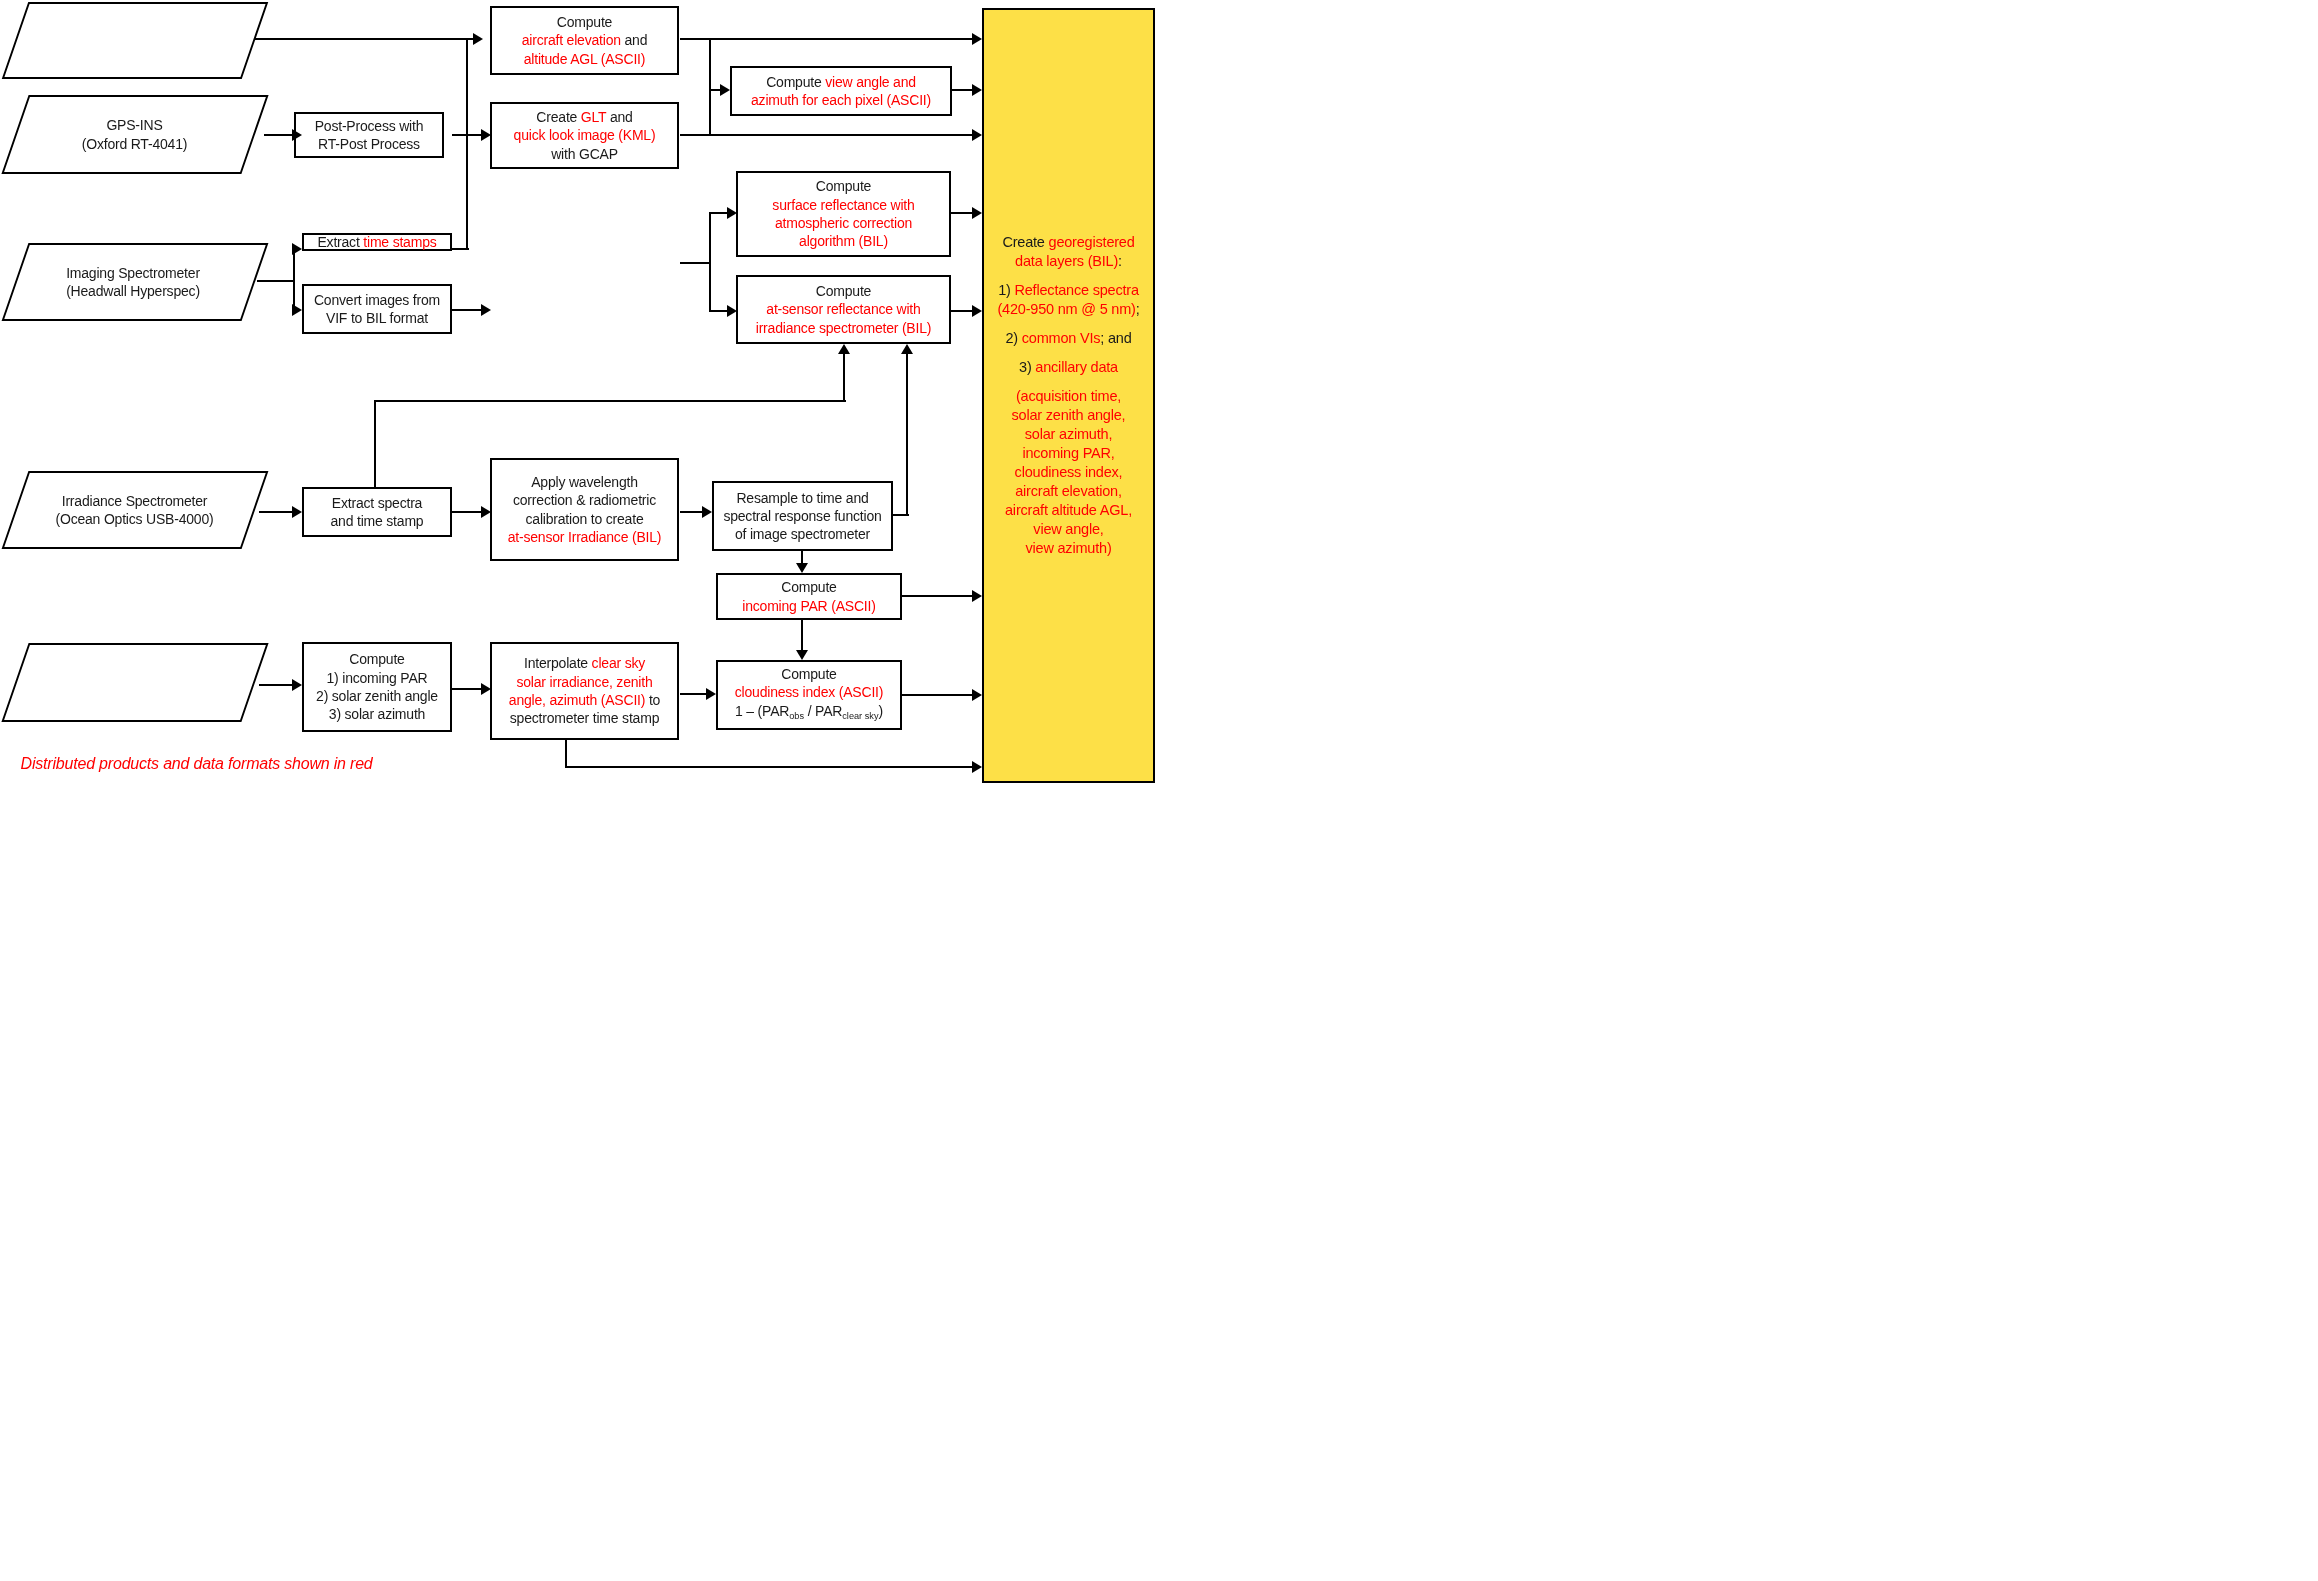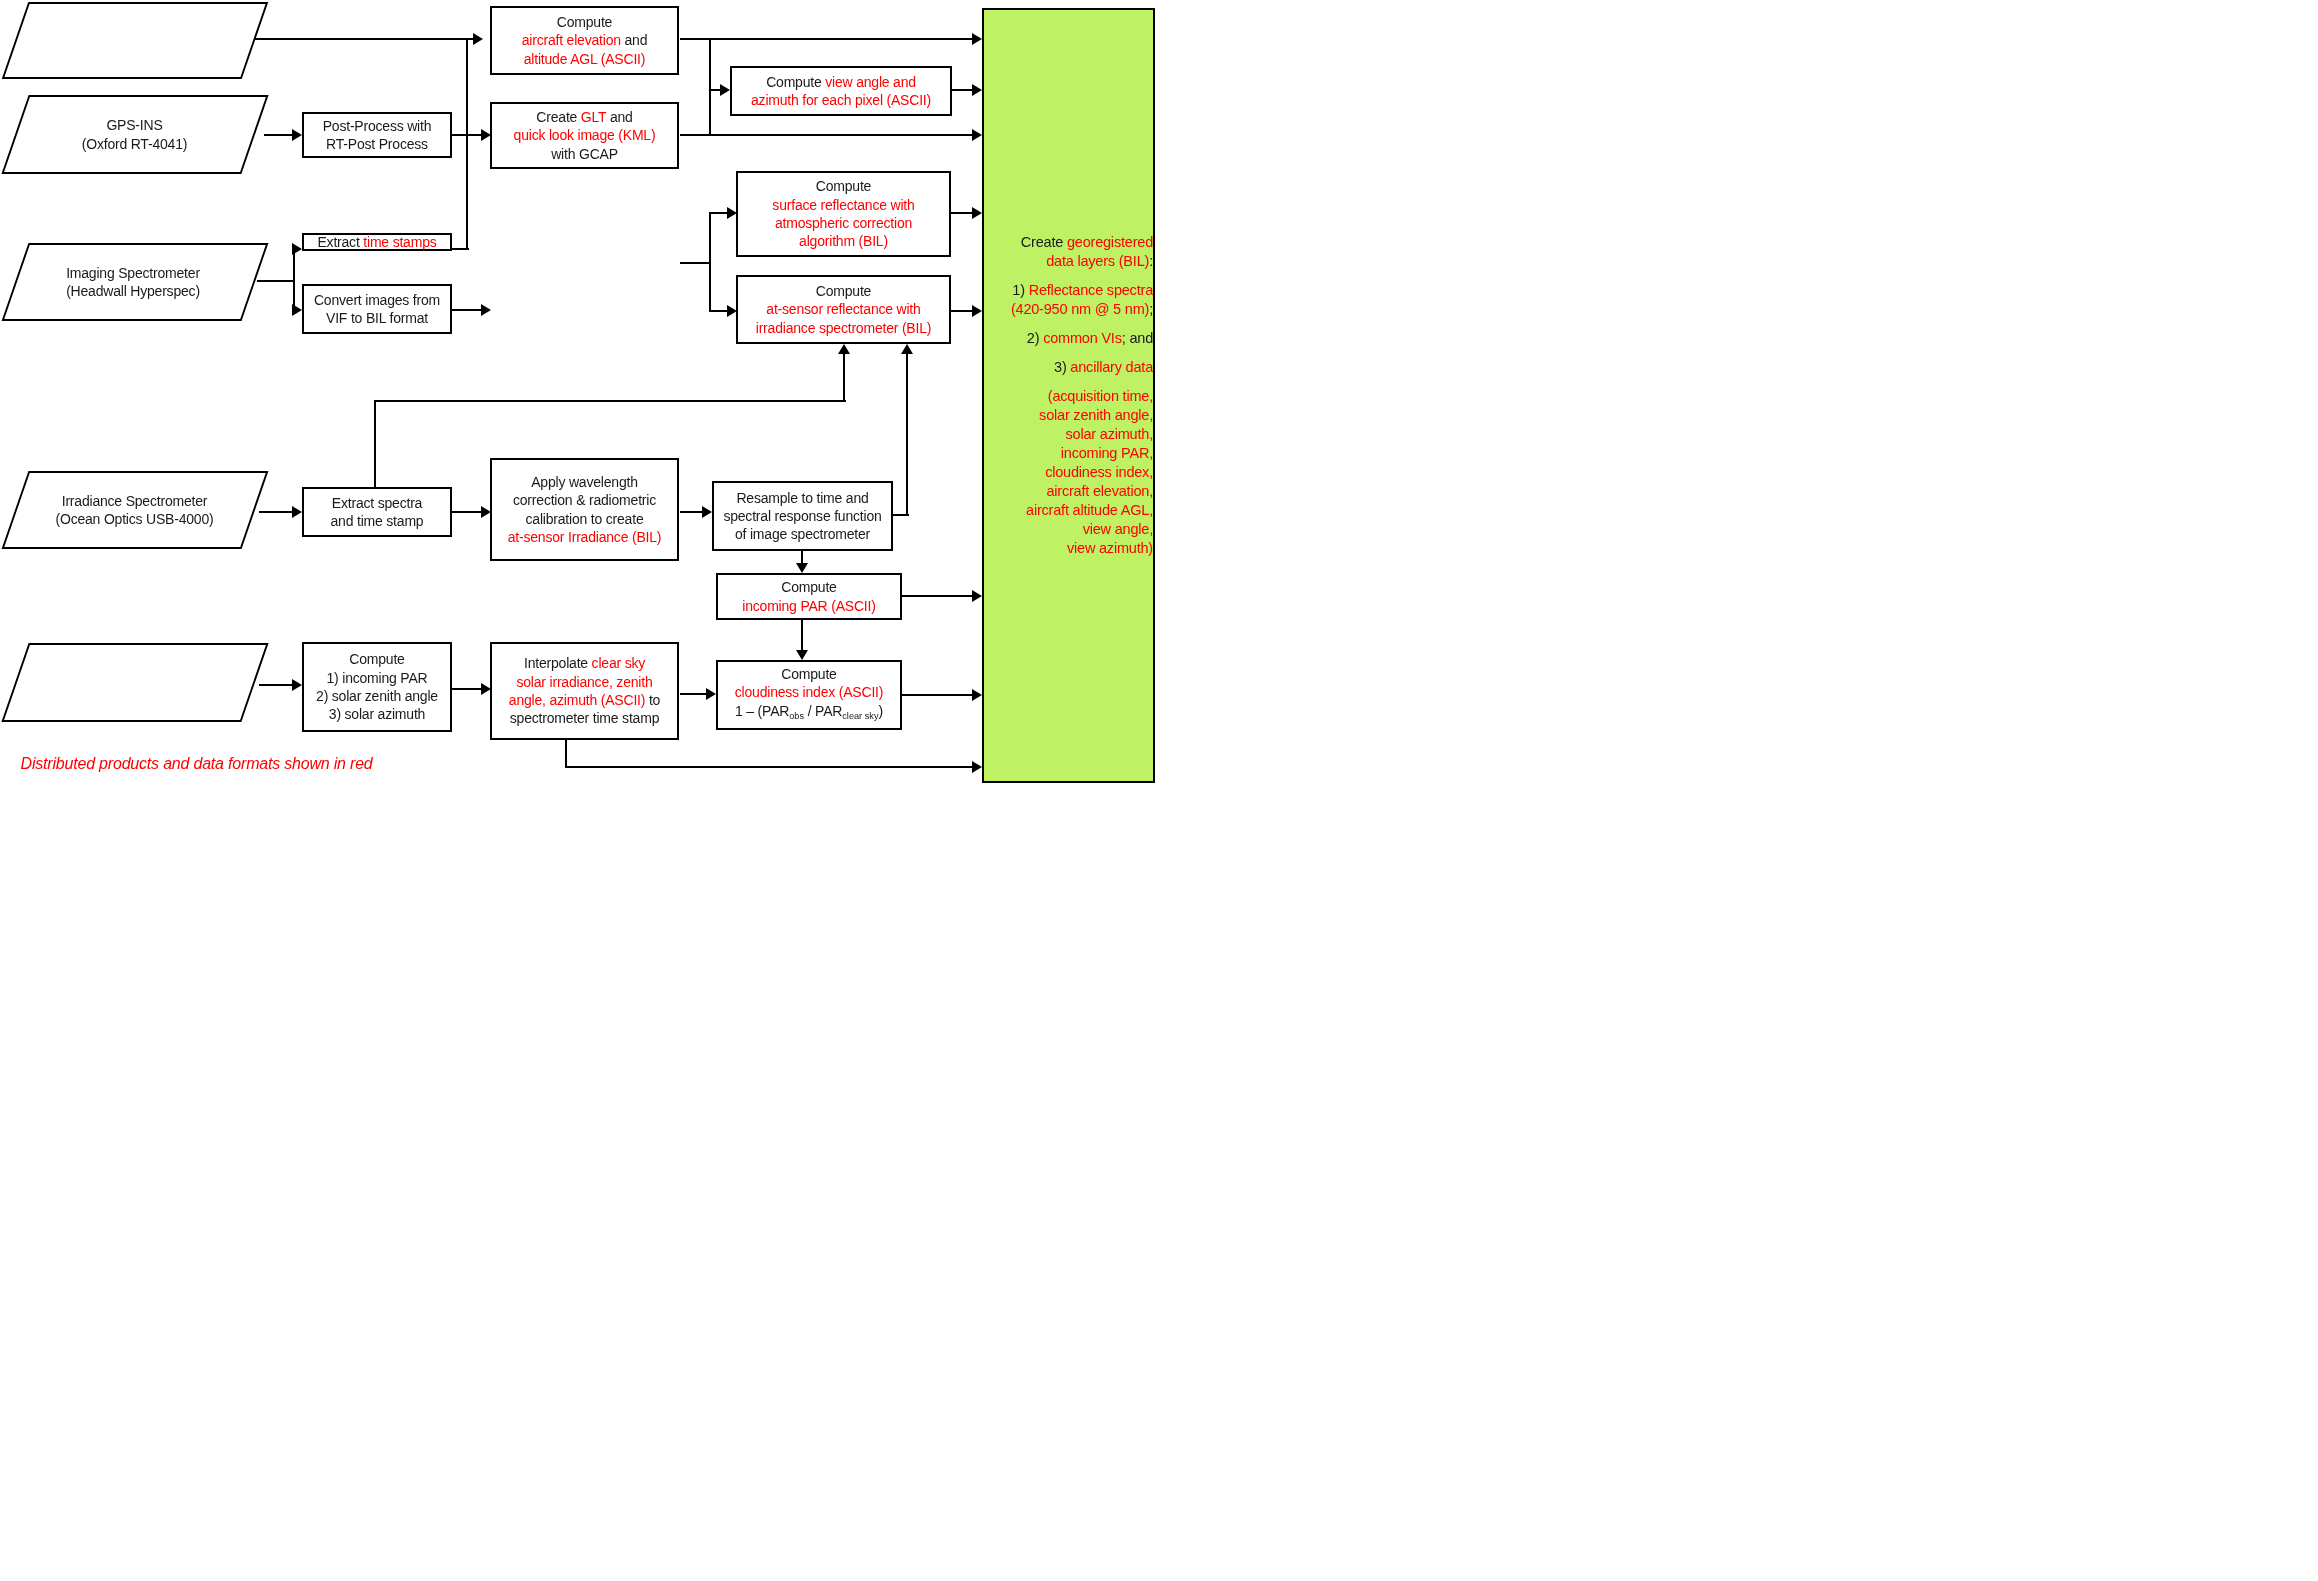--- a/index.html
+++ b/index.html
@@ -6,22 +6,22 @@
   html,body{margin:0;padding:0;background:#ffffff;}
   #diagram{position:relative;width:1160px;height:791px;background:#ffffff;
            font-family:"Liberation Sans", sans-serif;color:var(--ink);}
   .node{position:absolute;box-sizing:border-box;border:2.3px solid var(--line);background:#fff;
         display:flex;flex-direction:column;align-items:center;justify-content:center;
         text-align:center;font-size:14px;line-height:18.3px;letter-spacing:-0.2px;}
   .pgram{position:absolute;box-sizing:border-box;border:2.3px solid var(--line);background:#fff;
          transform:skewX(-19deg);}
   .ptext{position:absolute;display:flex;flex-direction:column;align-items:center;justify-content:center;
          text-align:center;font-size:14px;line-height:18.3px;letter-spacing:-0.2px;}
-  .panel{position:absolute;box-sizing:border-box;border:2.3px solid var(--line);background:#bef264;
-         display:flex;flex-direction:column;align-items:flex-end;justify-content:center;
+  .panel{position:absolute;box-sizing:border-box;border:2.3px solid var(--line);background:#fde047;
+         display:flex;flex-direction:column;align-items:center;justify-content:center;
          text-align:center;font-size:14.5px;line-height:19px;letter-spacing:-0.2px;}
   .ln{white-space:pre;}
   .spacer{height:10px;}
   .red{color:var(--red);}
   .sub{font-size:9.2px;vertical-align:-3.1px;letter-spacing:0;}
   .connector{position:absolute;background:var(--line);}
   .arrow{position:absolute;width:0;height:0;}
   .arrow.right{border-left:10px solid var(--line);border-top:6.1px solid transparent;border-bottom:6.1px solid transparent;}
   .arrow.up{border-bottom:10px solid var(--line);border-left:6.1px solid transparent;border-right:6.1px solid transparent;}
   .arrow.down{border-top:10px solid var(--line);border-left:6.1px solid transparent;border-right:6.1px solid transparent;}
@@ -43,21 +43,21 @@
     <div class="ptext" style="left: 0; top: 243px; width: 266px; height: 78px;">
       <div class="ln"><span>Imaging Spectrometer</span></div>
       <div class="ln"><span>(Headwall Hyperspec)</span></div>
     </div>
     <div class="pgram" style="left: 14.5px; top: 471px; width: 240px; height: 78px;"></div>
     <div class="ptext" style="left: 1.5px; top: 471px; width: 266px; height: 78px;">
       <div class="ln"><span>Irradiance Spectrometer</span></div>
       <div class="ln"><span>(Ocean Optics USB-4000)</span></div>
     </div>
     <div class="pgram" style="left: 14.5px; top: 643px; width: 240px; height: 79px;"></div>
-    <div class="node" style="left: 302px; top: 112px; width: 150px; height: 46px;">
+    <div class="node" style="left: 294px; top: 112px; width: 150px; height: 46px;">
       <div class="ln"><span>Post-Process with</span></div>
       <div class="ln"><span>RT-Post Process</span></div>
     </div>
     <div class="node" style="left: 302px; top: 233px; width: 150px; height: 18px;">
       <div class="ln"><span>Extract </span><span class="red">time stamps</span></div>
     </div>
     <div class="node" style="left: 302px; top: 284px; width: 150px; height: 50px;">
       <div class="ln"><span>Convert images from</span></div>
       <div class="ln"><span>VIF to BIL format</span></div>
     </div>

